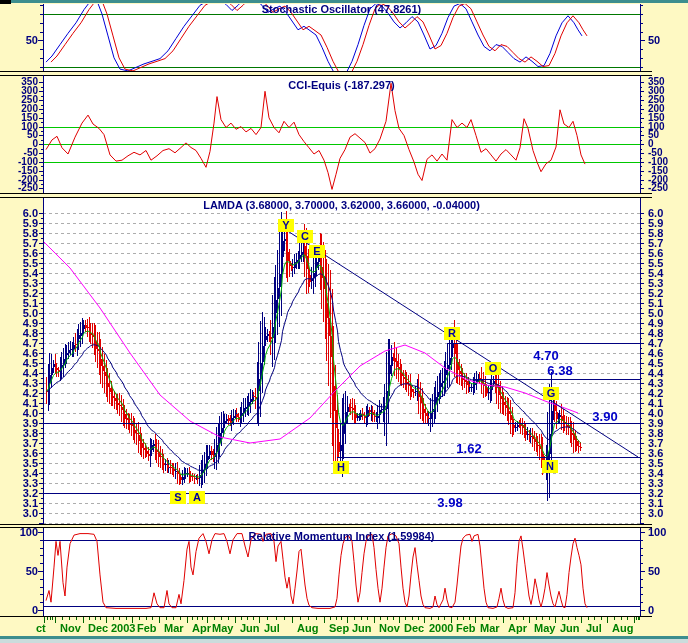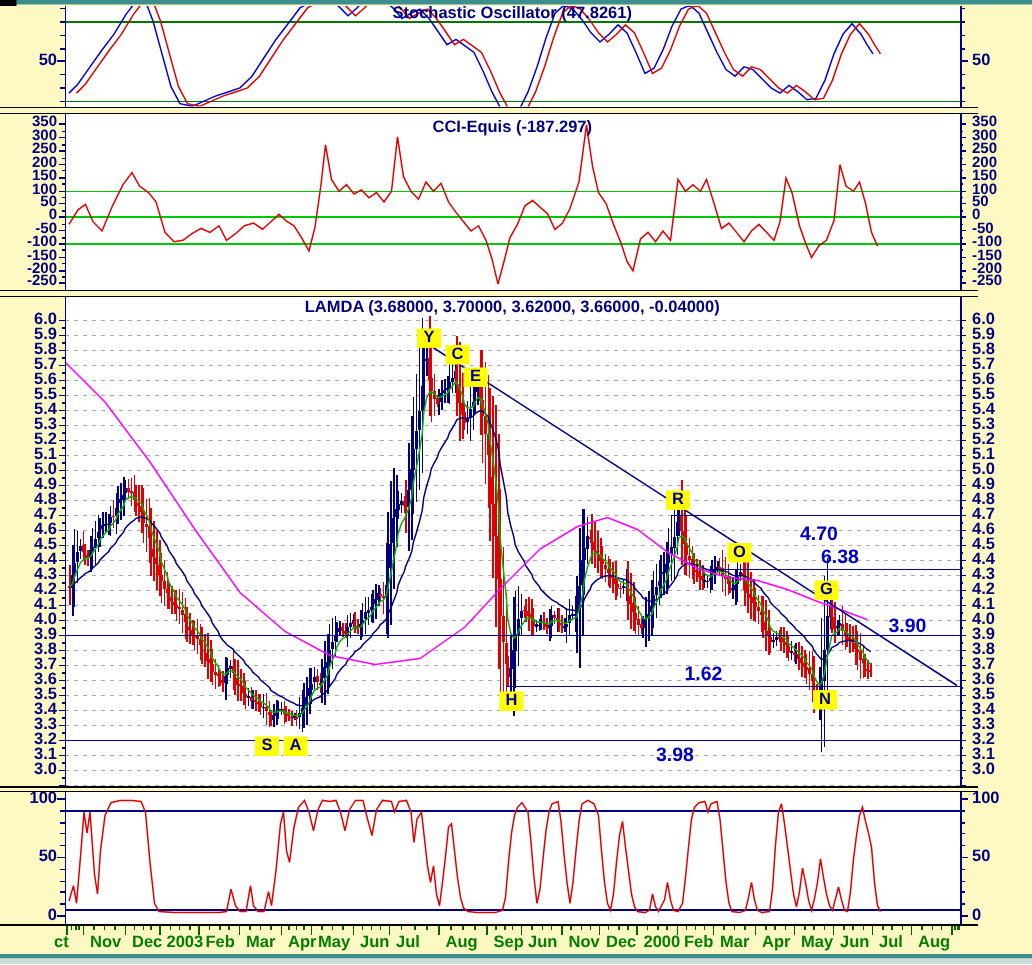--- a/index.html
+++ b/index.html
@@ -429,20 +429,21 @@
         <line x1="634.5" y1="617" x2="634.5" y2="623" stroke="#006400" stroke-width="1"></line>
         <line x1="636.5" y1="617" x2="636.5" y2="620" stroke="#006400" stroke-width="1"></line>
         <line x1="638.5" y1="617" x2="638.5" y2="620" stroke="#006400" stroke-width="1"></line>
         <line x1="639.5" y1="617" x2="639.5" y2="620" stroke="#006400" stroke-width="1"></line>
       </g>
     </svg>
   <div id="labels">
     <div class="ptitle" style="top:3px">Stochastic Oscillator (47.8261)</div>
     <div class="ptitle" style="top:79px">CCI-Equis (-187.297)</div>
     <div class="ptitle" style="top:199px">LAMDA (3.68000, 3.70000, 3.62000, 3.66000, -0.04000)</div>
+    <div class="ptitle" style="top:530px">Relative Momentum Index (1.59984)</div>
   <div class="ylab left" style="top: 34.25px; font-size: 11px;">50</div>
       <div class="ylab right" style="top: 34.25px; font-size: 11px;">50</div>
       <div class="ylab left" style="top: 76.4665px; font-size: 10px;">350</div>
       <div class="ylab right" style="top: 76.4665px; font-size: 10px;">350</div>
       <div class="ylab left" style="top: 85.2999px; font-size: 10px;">300</div>
       <div class="ylab right" style="top: 85.2999px; font-size: 10px;">300</div>
       <div class="ylab left" style="top: 94.1333px; font-size: 10px;">250</div>
       <div class="ylab right" style="top: 94.1333px; font-size: 10px;">250</div>
       <div class="ylab left" style="top: 102.967px; font-size: 10px;">200</div>
       <div class="ylab right" style="top: 102.967px; font-size: 10px;">200</div>

